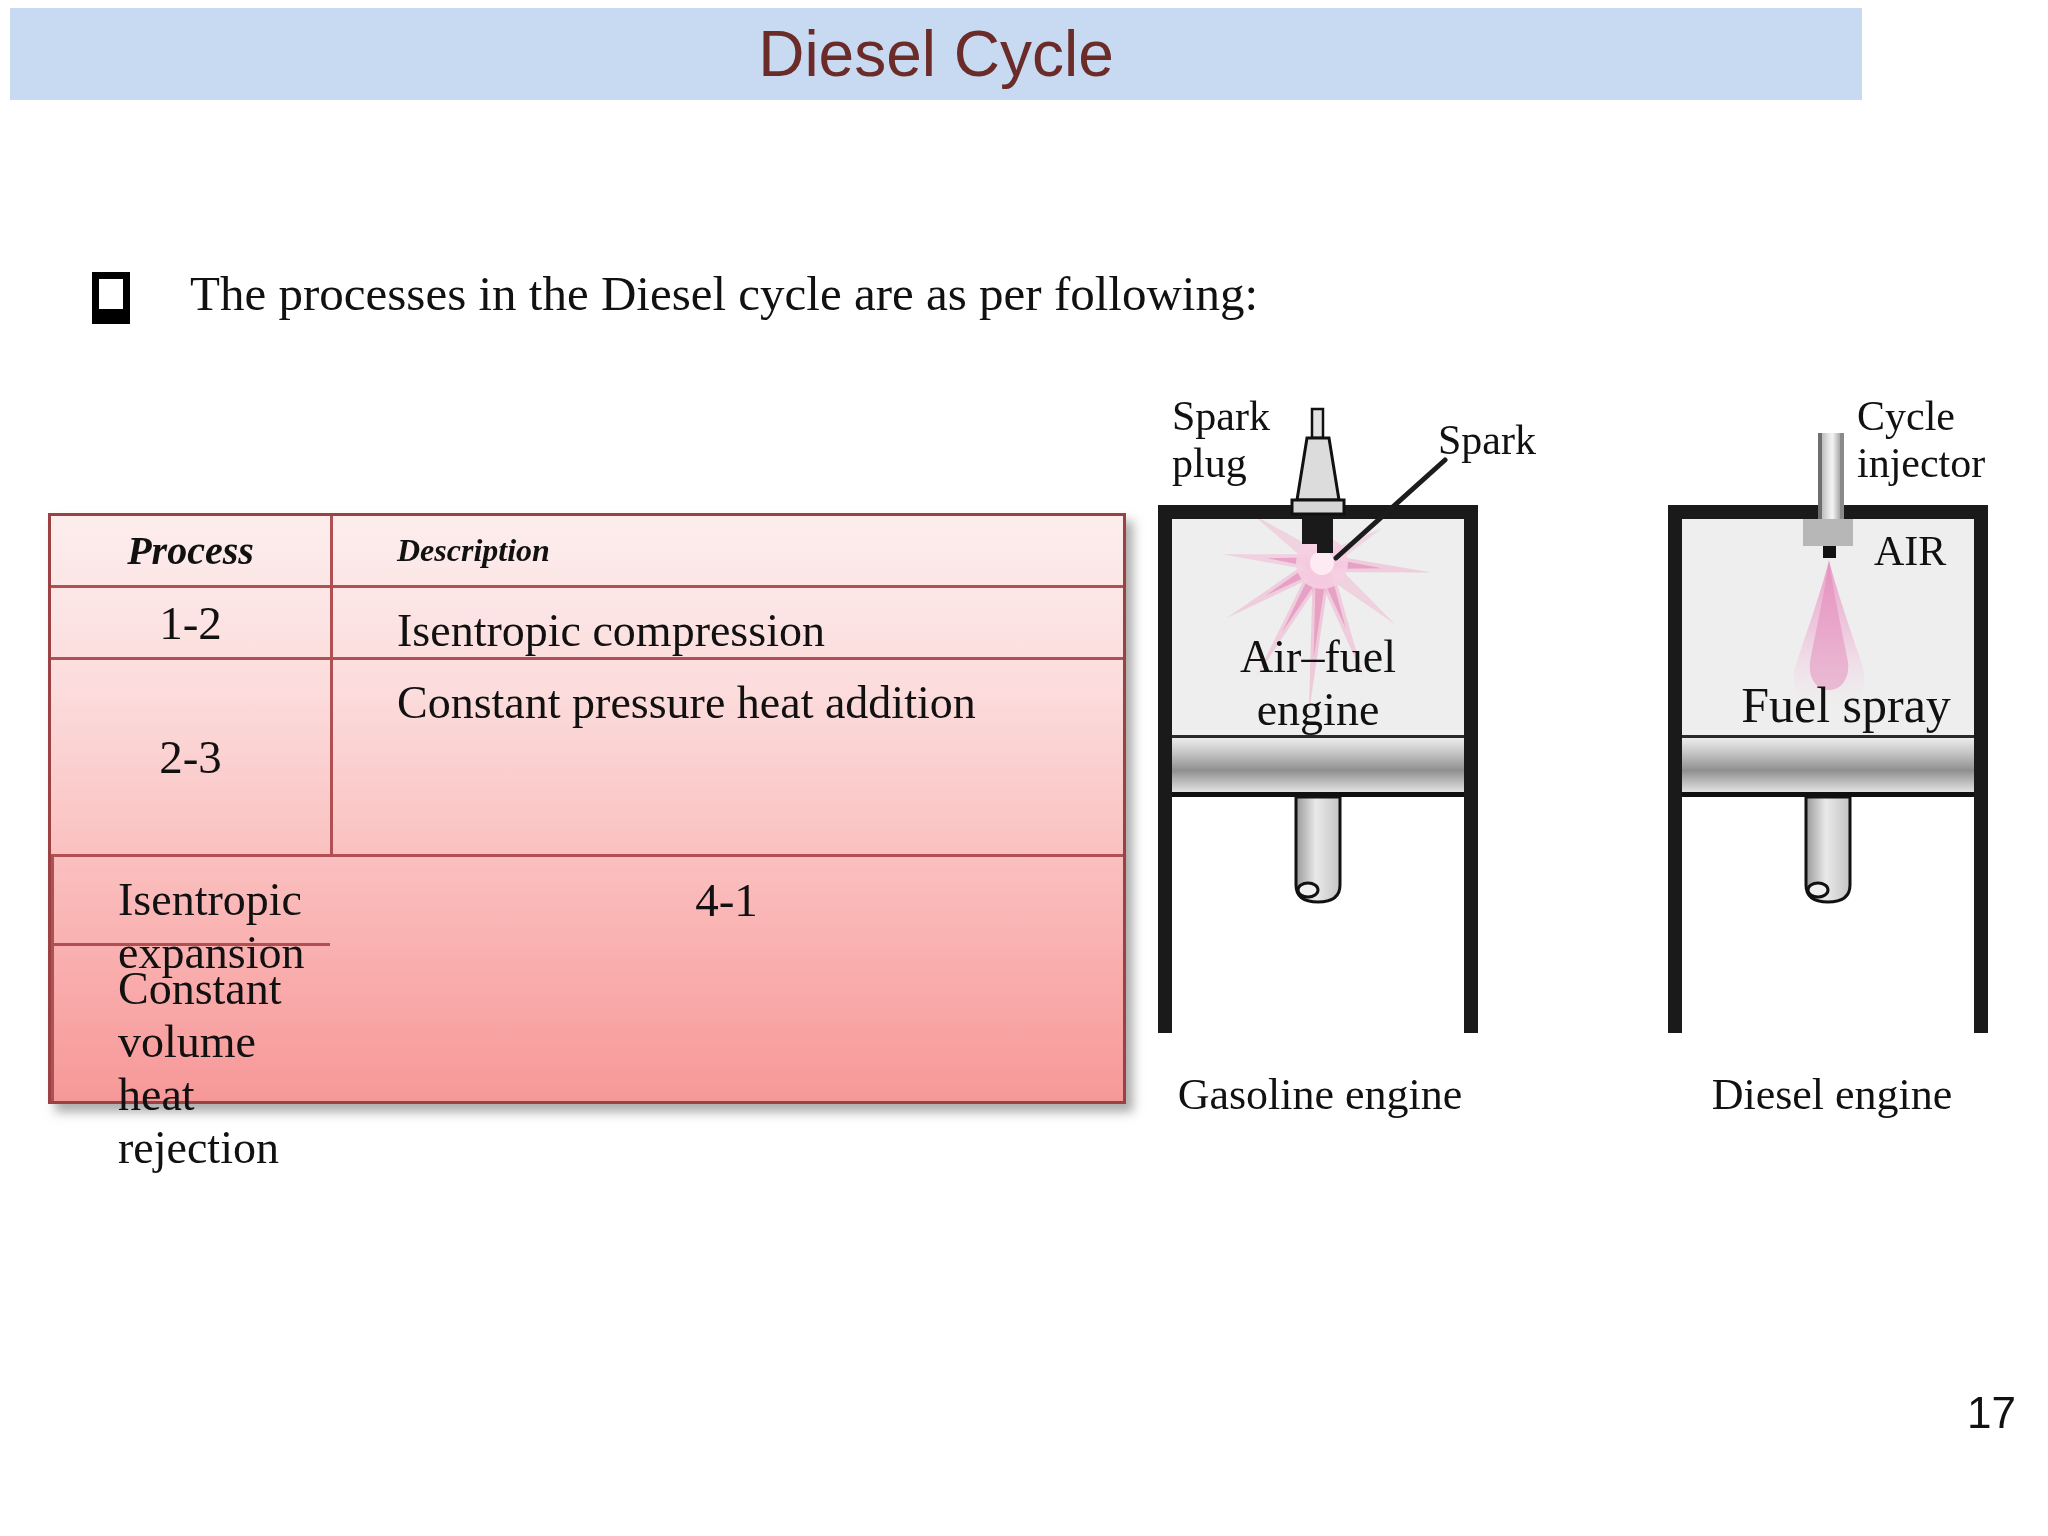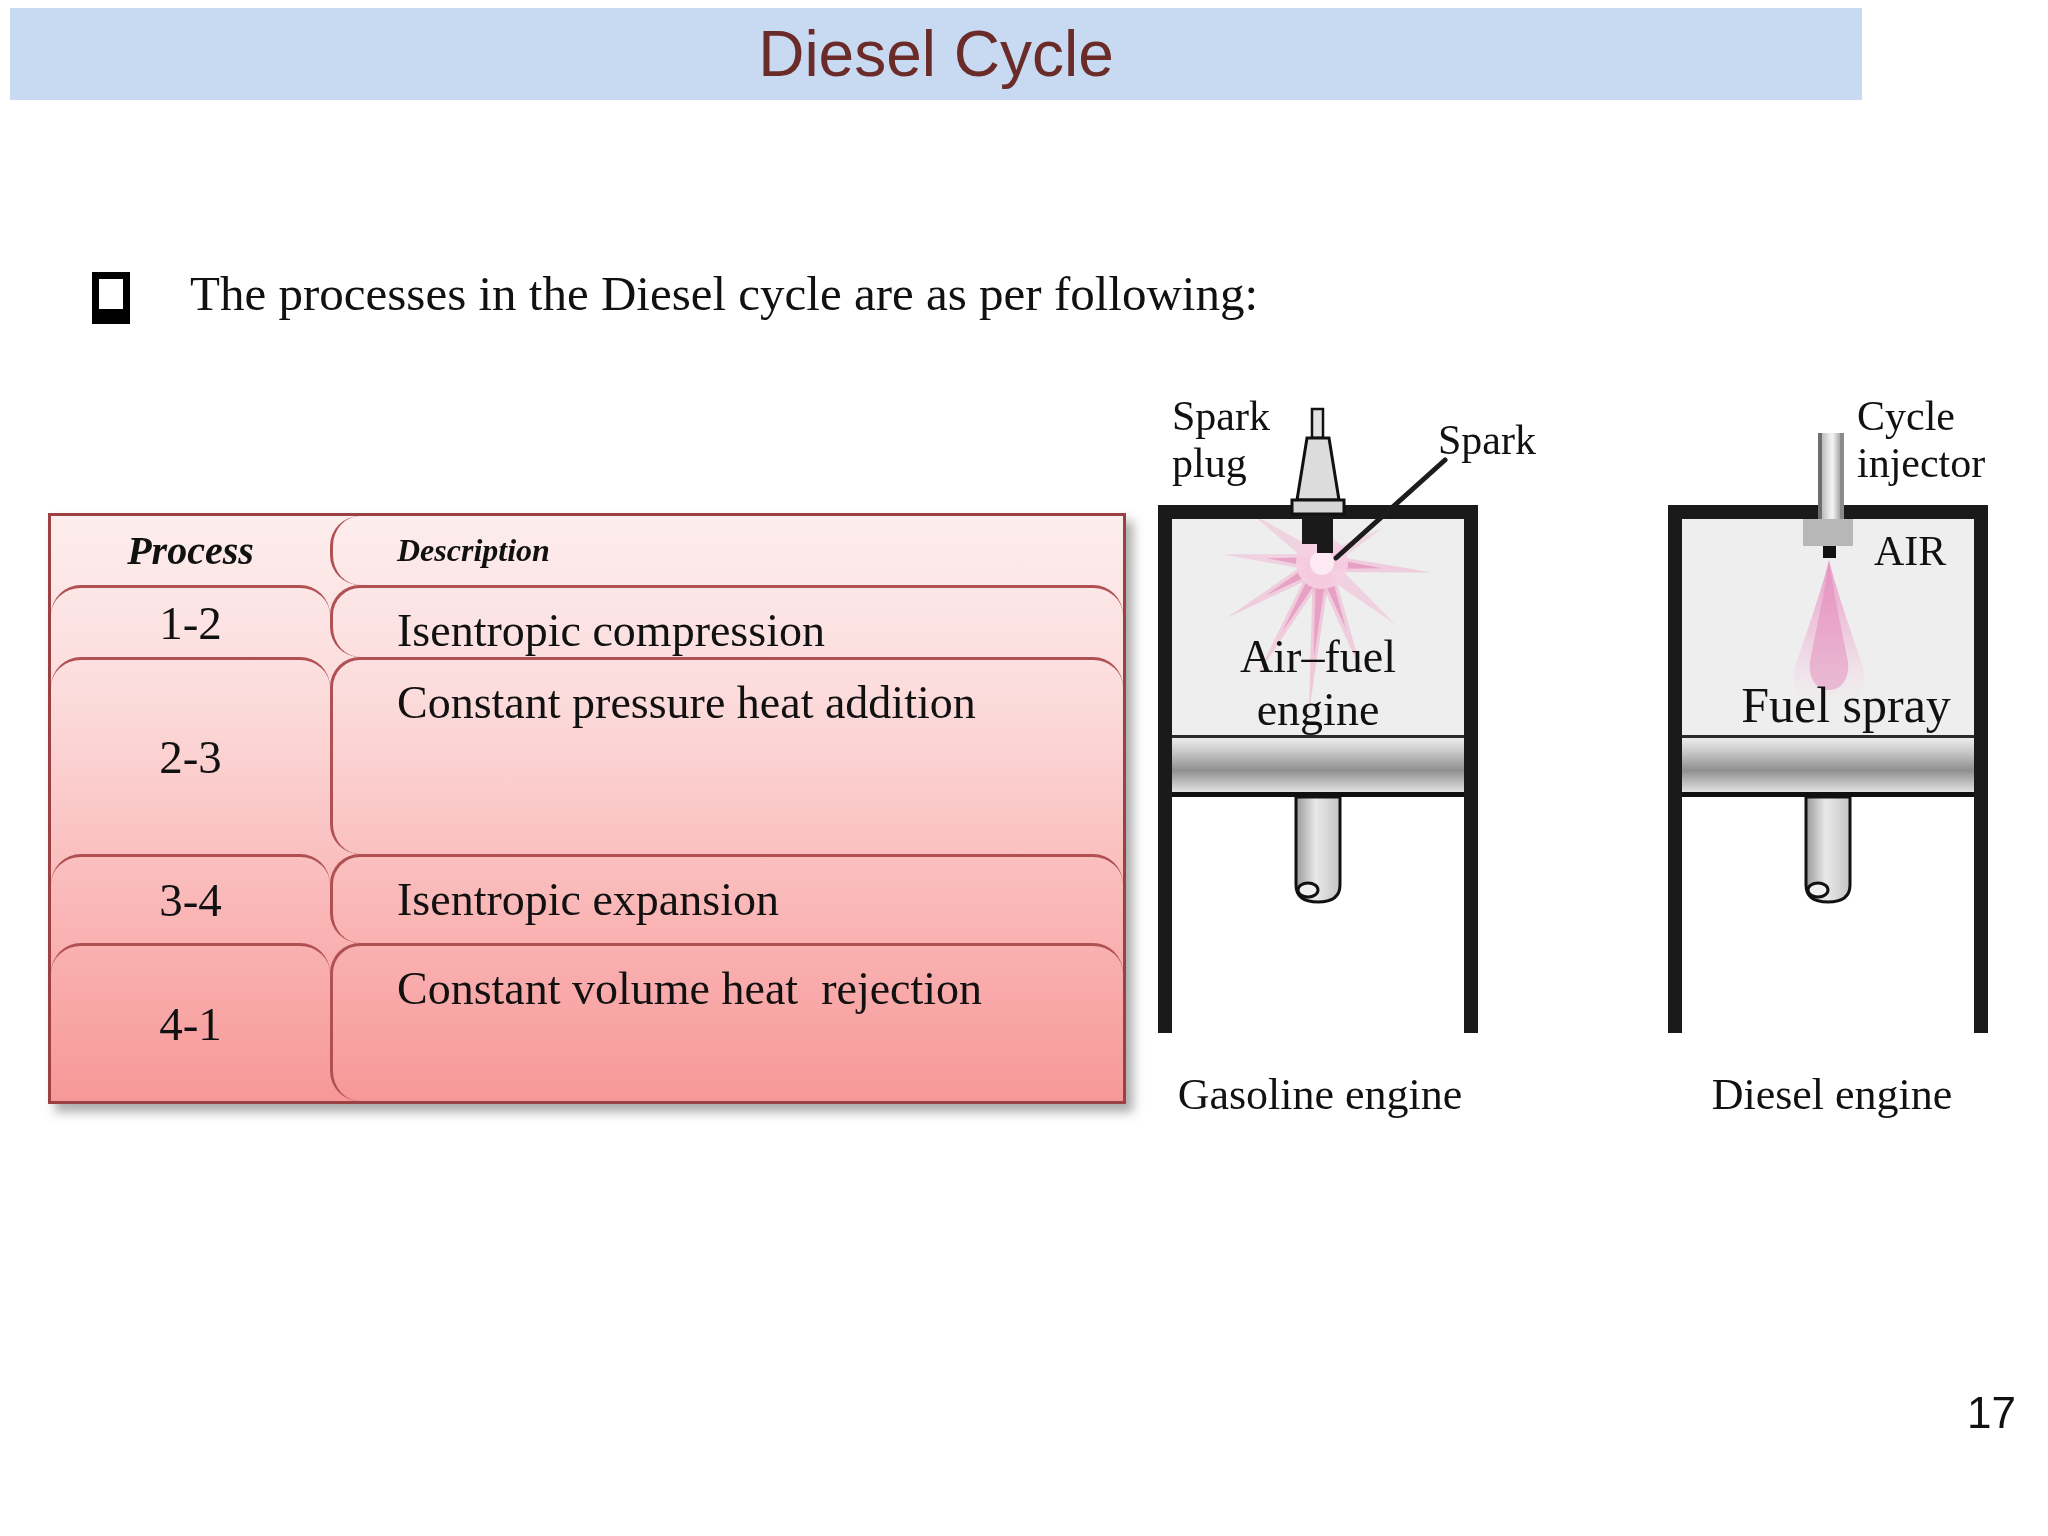--- a/index.html
+++ b/index.html
@@ -15,21 +15,21 @@
   .bullet-line{position:absolute;left:92px;top:258px;display:flex;align-items:flex-start;}
   .bullet-square{display:inline-block;width:38px;height:52px;box-sizing:border-box;
                  border:7px solid #000;border-bottom-width:15px;margin-top:14px;}
   .bullet-text{margin-left:60px;font-size:49px;line-height:72px;white-space:nowrap;}
 
   
   .process-table{position:absolute;left:48px;top:513px;width:1078px;box-sizing:border-box;
     display:grid;grid-template-columns:279px 1fr;grid-template-rows:69px 72px 197px 89px 158px;
     background:linear-gradient(180deg,#fdeded 0%,#fcdcdc 30%,#fab4b4 70%,#f79898 100%);
     border:3px solid #9c4143;box-shadow:7px 8px 10px rgba(90,90,90,.5);}
-  .pt-cell{box-sizing:border-box;border-radius:30px;}
+  .pt-cell{box-sizing:border-box;}
   .bt{border-top:3px solid #b05052;}
   .divl{border-left:3px solid #b05052;}
   .pt-proc{display:flex;align-items:center;justify-content:center;font-size:47px;}
   .pt-desc{font-size:46px;padding:16px 10px 0 64px;white-space:pre-wrap;}
   .pt-head{font-weight:bold;font-style:italic;}
   .pt-head.pt-proc{font-size:40px;}
   .pt-head.pt-desc{display:flex;align-items:center;padding-top:0;font-size:32px;}
 
   
   .engine{position:absolute;top:385px;height:760px;}
@@ -72,21 +72,20 @@
   <div class="process-table">
     <div class="pt-cell pt-head pt-proc">Process</div>
     <div class="pt-cell pt-head pt-desc divl">Description</div>
 
     <div class="pt-cell pt-proc bt">1-2</div>
     <div class="pt-cell pt-desc bt divl">Isentropic compression</div>
 
     <div class="pt-cell pt-proc bt">2-3</div>
     <div class="pt-cell pt-desc bt divl">Constant pressure heat addition</div>
 
-    <div class="pt-cell pt-proc bt">3-4</div>
     <div class="pt-cell pt-desc bt divl">Isentropic expansion</div>
 
     <div class="pt-cell pt-proc bt">4-1</div>
     <div class="pt-cell pt-desc bt divl">Constant volume heat  rejection</div>
   </div>
 
   <div class="engine" id="gasoline">
 
     <div class="interior" style="left:22px;top:134px;width:292px;height:216px;"></div>
 

